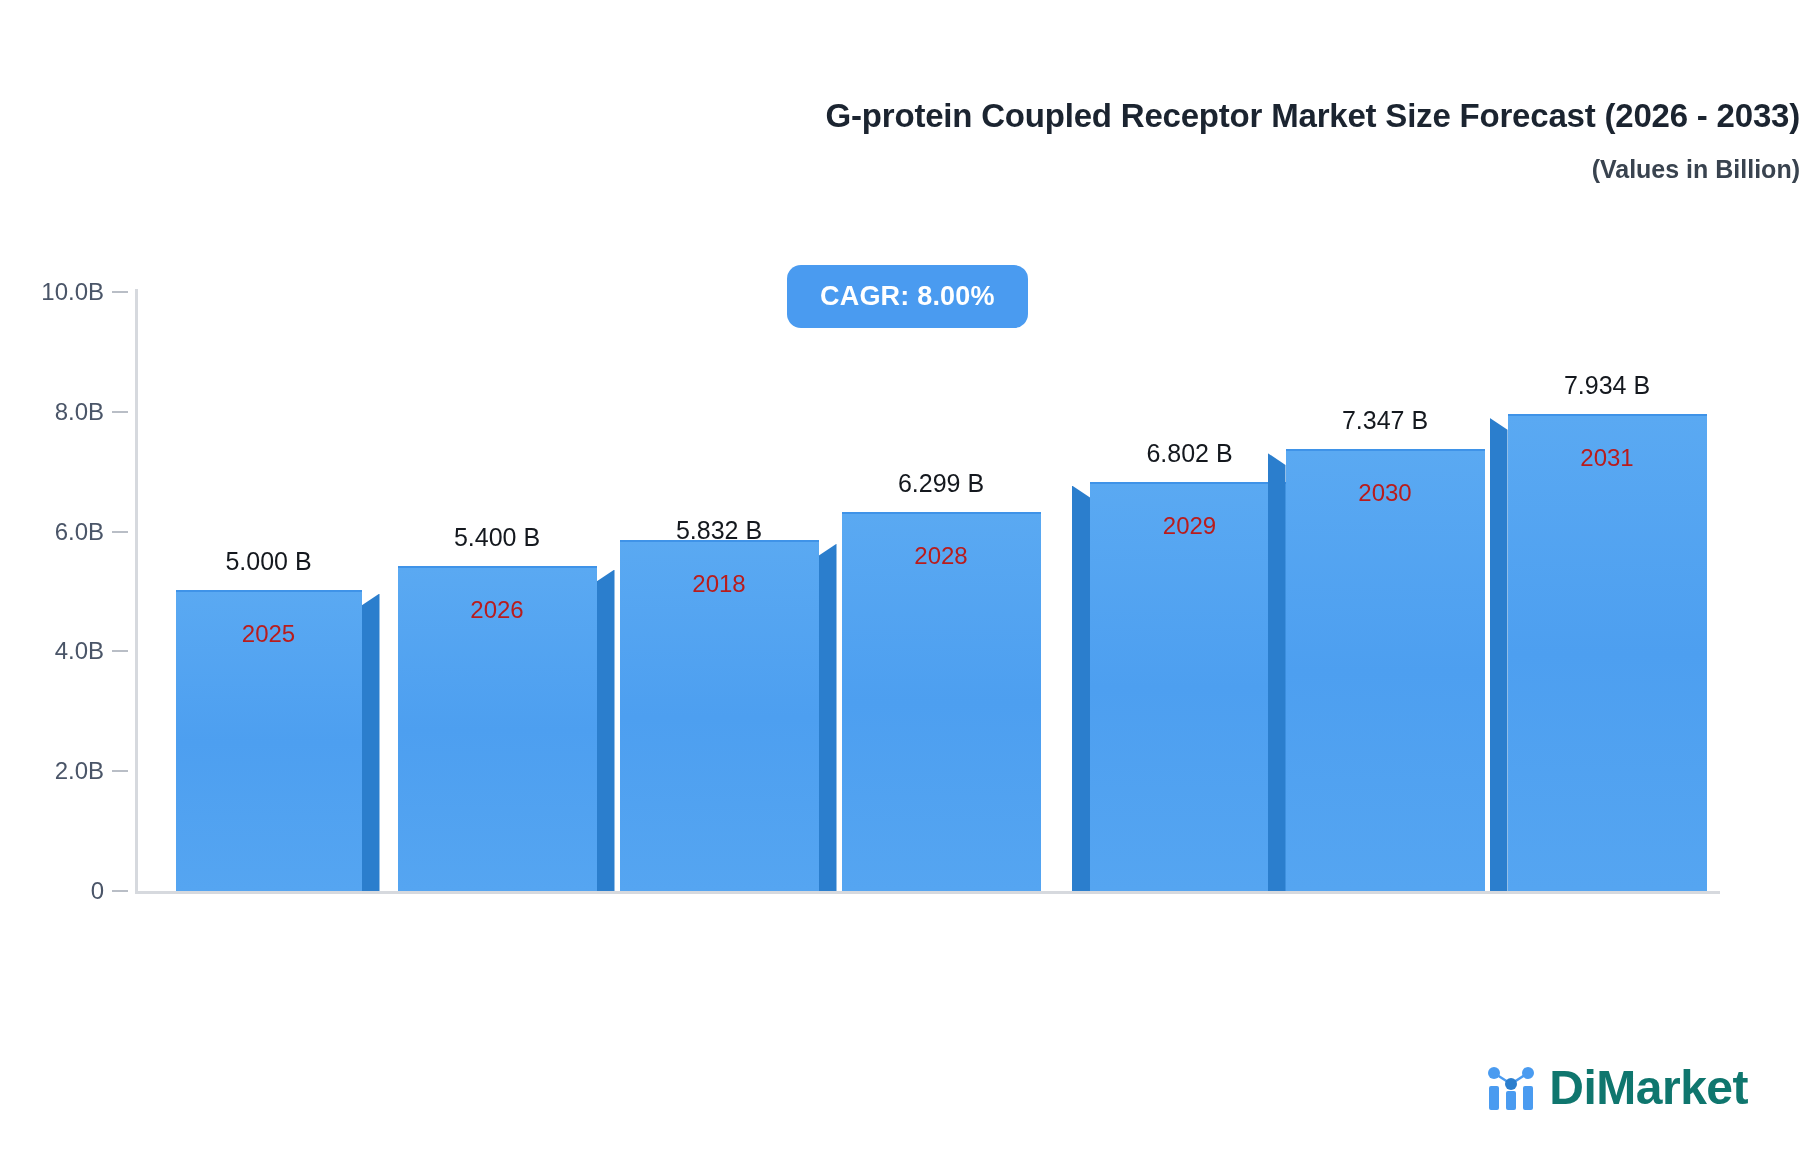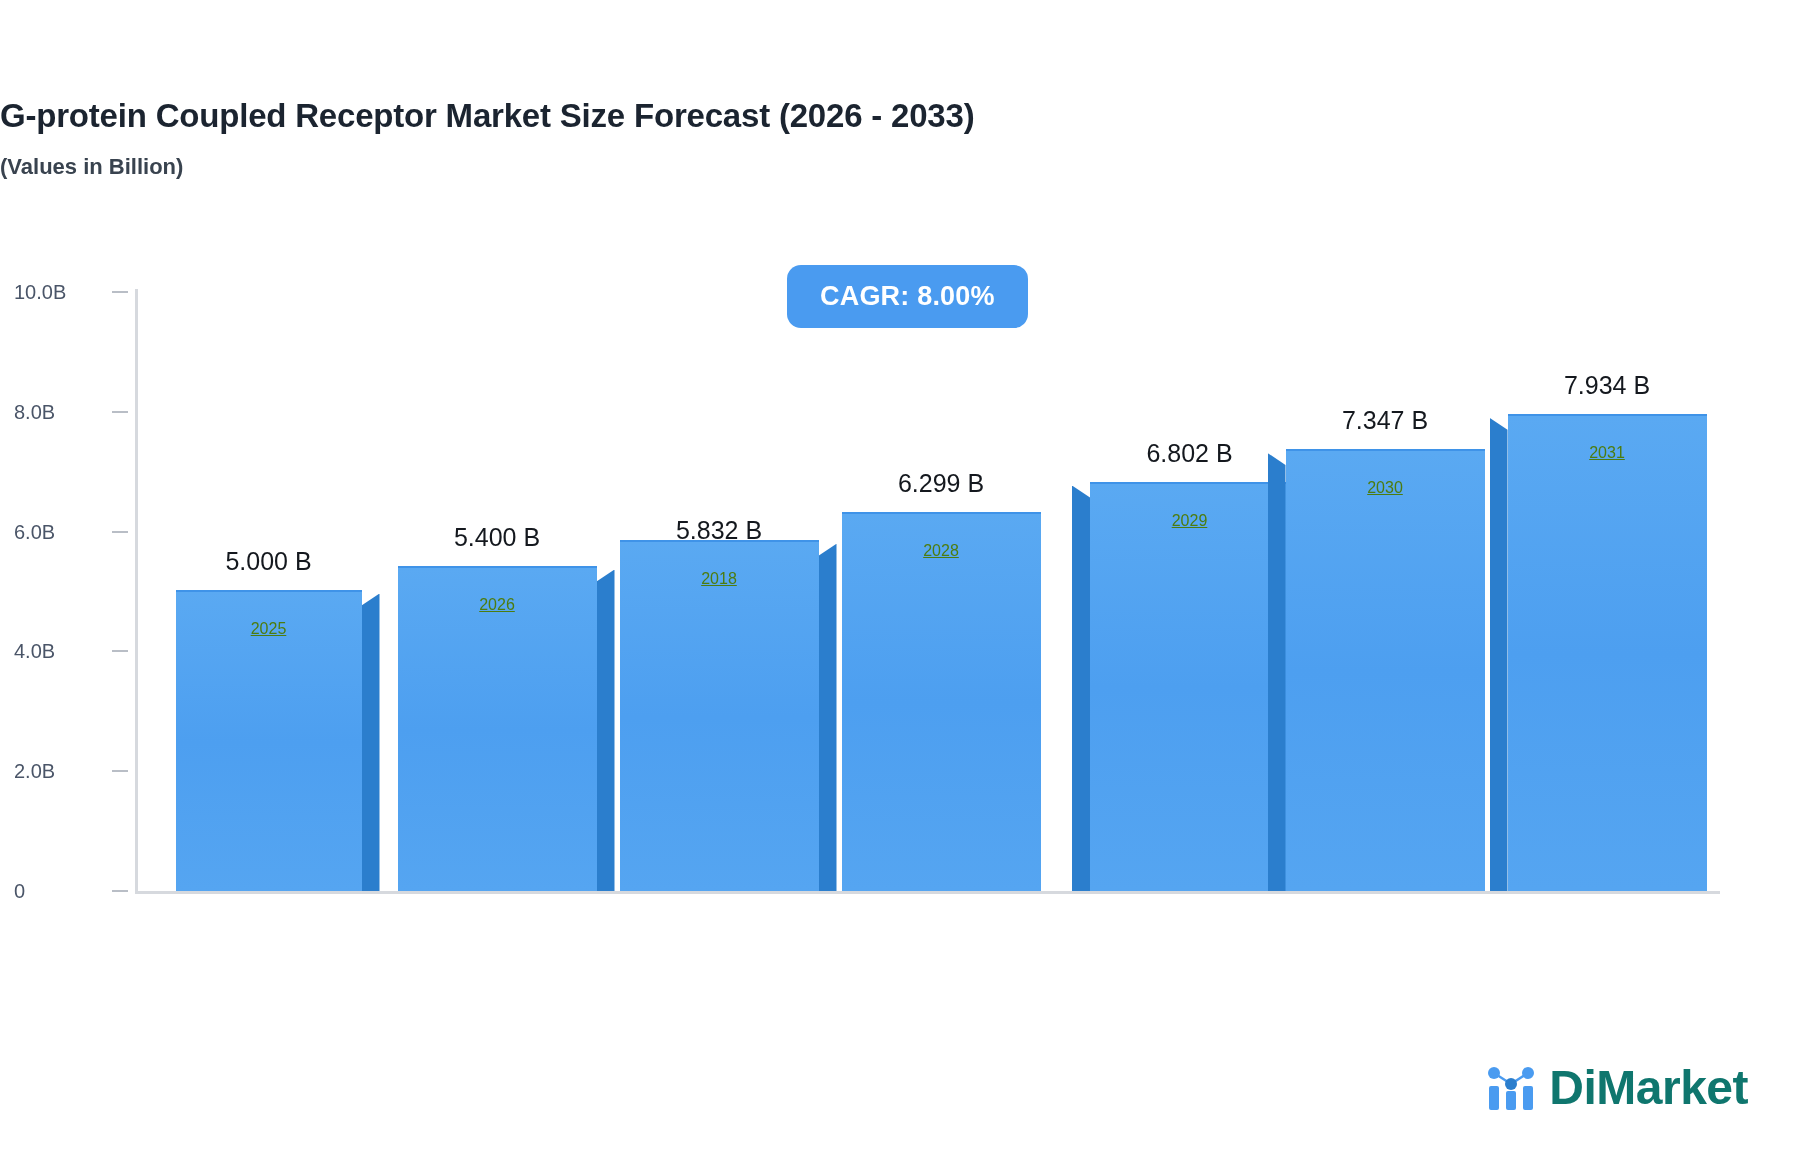--- a/index.html
+++ b/index.html
@@ -16,32 +16,32 @@
     overflow: hidden;
     position: relative;
   }
 
   
   .chart-header {
     position: absolute;
     left: 0;
     top: 96px;
     width: 1800px;
-    text-align: left;
+    text-align: right;
   }
   .chart-title {
     font-size: 33px;
     font-weight: bold;
     letter-spacing: -0.2px;
     color: #1b2430;
     margin: 0;
     line-height: 1.2;
   }
   .chart-subtitle {
-    font-size: 22px;
+    font-size: 25px;
     font-weight: bold;
     color: #39434f;
     margin: 18px 0 0 0;
     line-height: 1.2;
   }
 
   
   .cagr-badge {
     position: absolute;
     left: 787px;
@@ -59,22 +59,23 @@
   
   .plot {
     position: absolute;
     left: 0;
     top: 0;
     width: 1800px;
     height: 1156px;
   }
   .axis-y-label {
     position: absolute;
-    font-size: 20px;
+    font-size: 24px;
     color: #4a5568;
+    text-align: right;
     width: 90px;
     transform: translateY(-50%);
   }
   .axis-tick {
     position: absolute;
     width: 16px;
     height: 2px;
     background: #b9bec6;
     transform: translateY(-50%);
   }
@@ -129,24 +130,23 @@
     transform: translateX(-50%);
     font-size: 25px;
     color: #14181e;
     white-space: nowrap;
   }
   .bar-cat {
     position: absolute;
     left: 50%;
     transform: translateX(-50%);
     top: 28px;
-    font-size: 16px;
-    color: #4d7c0f;
+    font-size: 24px;
+    color: #b91c1c;
     white-space: nowrap;
-    text-decoration: underline;
   }
 
   
   .logo {
     position: absolute;
     right: 52px;
     bottom: 44px;
     display: flex;
     align-items: center;
     gap: 12px;

